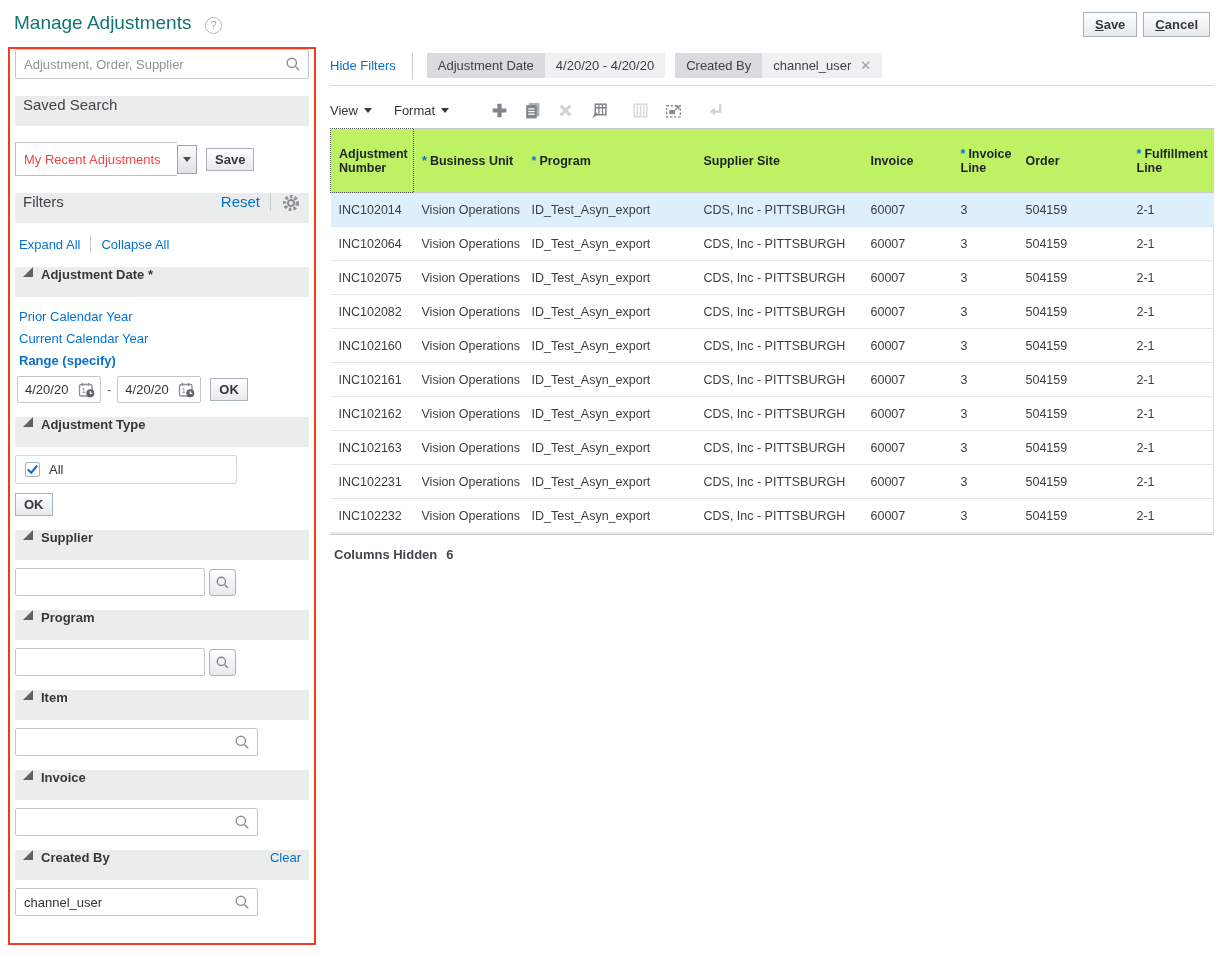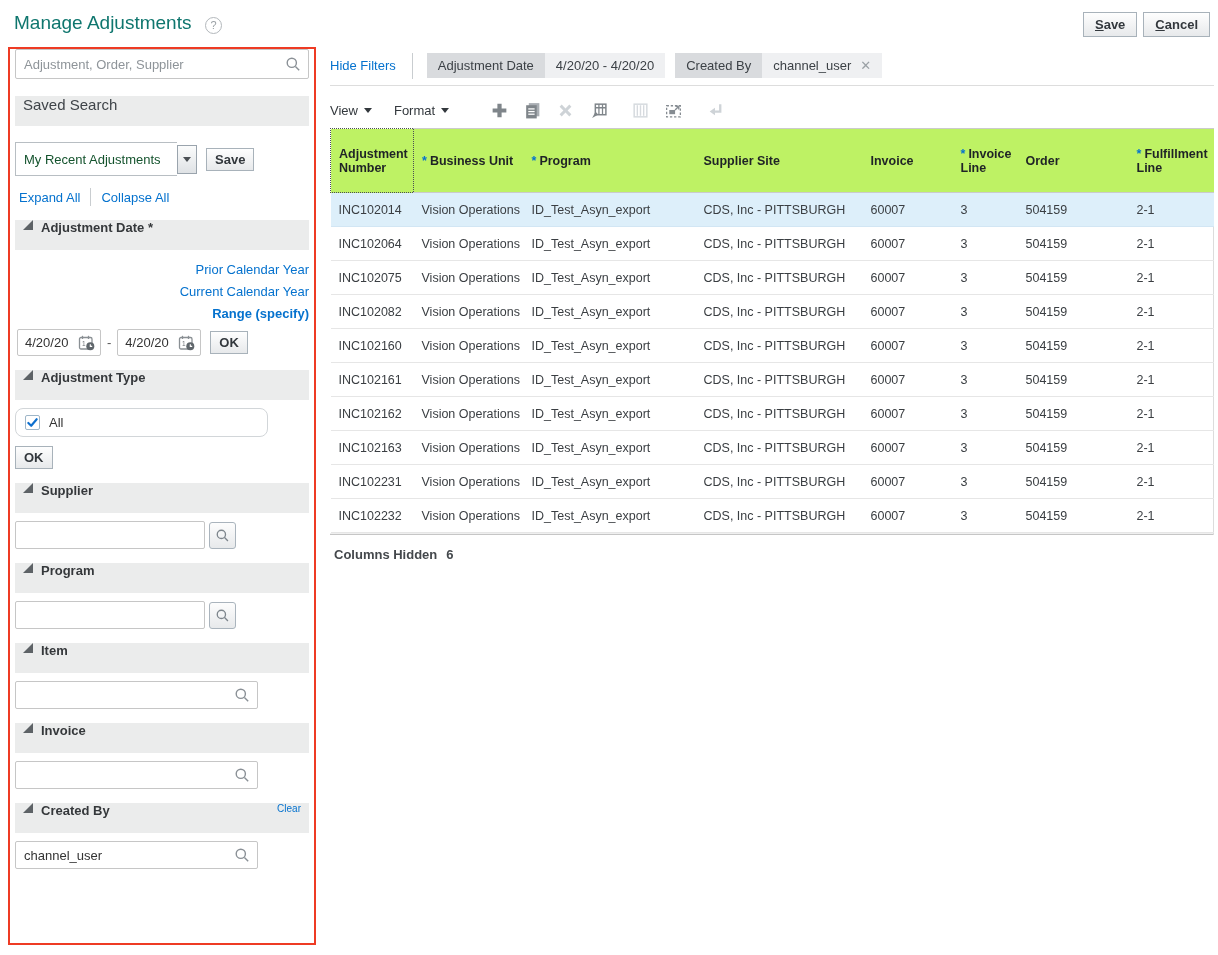--- a/index.html
+++ b/index.html
@@ -45,57 +45,57 @@
   }
   .bar-lg { font-size:15px; }
   .section-bar { font-size:13px; font-weight:bold; color:#35383b; margin-top:14px; }
   .disc-tri { width:10px; height:10px; margin-right:8px; background:#5d6266;
     clip-path: polygon(100% 0, 100% 100%, 0 100%); flex:none; }
   .bar .spacer { flex:1; }
   .vdiv { width:1px; height:18px; background:#c9cdd0; margin:0 10px; }
   .saved-row { margin-top:16px; display:flex; align-items:center; }
   .select-box {
     width:162px; height:29px; border:1px solid #b8bec3; border-right:none; background:#fff;
-    display:flex; align-items:center; padding:16px 8px; font-size:13px; color:#14532d;
+    display:flex; align-items:center; padding:16px 8px; font-size:13px; color:#ef4444;
   }
   .select-btn {
     width:20px; height:29px; border:1px solid #9aa4ad; background:linear-gradient(#fbfcfc,#dfe2e5);
     display:flex; align-items:center; justify-content:center; cursor:pointer;
   }
   .caret-down { width:0; height:0; border-left:4px solid transparent; border-right:4px solid transparent; border-top:5px solid #4a4f54; }
   .saved-row .btn { margin-left:9px; }
   .gear-icon { width:20px; height:20px; cursor:pointer; }
   .link-row { margin-top:12px; display:flex; align-items:center; padding-left:4px; }
-  .filter-links { display:flex; flex-direction:column; gap:7px; margin-top:12px; padding-left:4px;text-align:right; }
+  .filter-links { display:flex; flex-direction:column; gap:7px; margin-top:12px; padding-left:4px; }
   .filter-links a { font-size:13px; }
   .bold-link { font-weight:bold; }
   .date-row { margin-top:8px; display:flex; align-items:center; padding-left:2px; }
   .date-field { width:84px; height:27px; border:1px solid #c6c6c6; border-radius:2px; background:#fff;
     display:flex; align-items:center; padding:0 4px 0 7px; }
   .date-field input { border:none; outline:none; width:48px; font-family:"Liberation Sans",sans-serif; font-size:13px; color:#333; }
   .cal-icon { width:18px; height:18px; margin-left:auto; cursor:pointer; }
   .dash { margin:0 6px; color:#555; }
   .date-row .btn { margin-left:9px; }
-  .check-box-wrap { margin-top:8px; width:253px; height:29px; border:1px solid #d2d6d9; border-radius:8px;
+  .check-box-wrap { margin-top:8px; width:222px; height:29px; border:1px solid #d2d6d9; border-radius:2px;
     display:flex; align-items:center; padding:0 9px; background:#fff; }
   .checkbox { width:15px; height:15px; border:1px solid #9fb6c8; border-radius:2px; background:#fff;
     display:flex; align-items:center; justify-content:center; cursor:pointer; }
   .checkbox svg { width:13px; height:13px; }
   .check-label { margin-left:9px; color:#333; }
   .ok-row { margin-top:9px; }
   .lov-row { margin-top:8px; display:flex; align-items:center; }
   .lov-input { width:190px; height:28px; border:1px solid #c6c6c6; border-radius:2px; padding:0 8px;
     font-family:"Liberation Sans",sans-serif; font-size:13px; color:#333; }
   .lov-btn { width:27px; height:27px; margin-left:4px; border:1px solid #aab4bd; border-radius:3px;
     background:linear-gradient(#fdfdfd,#e7e9eb); display:flex; align-items:center; justify-content:center; cursor:pointer; color:#7d858c; }
   .lov-btn svg { width:15px; height:15px; }
   .inline-search { position:relative; margin-top:8px; width:243px; }
   .inline-search input { width:100%; height:28px; border:1px solid #c6c6c6; border-radius:2px;
     padding:0 28px 0 8px; font-family:"Liberation Sans",sans-serif; font-size:13px; color:#333; }
-  .clear-link { font-size:10px; }
+  .clear-link { font-size:13px; }
   
   .main { position:absolute; left:330px; top:32px; width:884px; height:908px; }
   .chips-row { margin-top:20px; display:flex; align-items:center; height:27px; }
   .chips-row .vdiv { height:26px; margin:0 14px 0 16px; }
   .chip-group { display:flex; margin-right:10px; }
   .chip-label { background:#d9dbde; padding:5px 11px; color:#3c4146; white-space:nowrap; }
   .chip-value { background:#eff0f2; padding:5px 11px; color:#3c4146; white-space:nowrap; display:flex; align-items:center; }
   .chip-close { margin-left:9px; color:#9aa0a5; font-size:13px; cursor:pointer; line-height:1; }
   .chips-divider { margin-top:6px; border-bottom:1px solid #dddddd; }
   .toolbar { margin-top:9px; height:30px; display:flex; align-items:center; }
@@ -157,20 +157,32 @@
   <div class="saved-row">
     <div class="select-box">
       <span>My Recent Adjustments</span>
     </div>
     <div class="select-btn">
       <span class="caret-down"></span>
     </div>
     <button class="btn btn-sm">Save</button>
   </div>
 
+  <div class="bar bar-lg">
+    <span>Filters</span>
+    <span class="spacer"></span>
+    <a>Reset</a>
+    <span class="vdiv"></span>
+    <span class="gear-icon">
+      <svg viewBox="0 0 20 20">
+          <circle cx="10" cy="10" r="6.4" fill="none" stroke="#8d9296" stroke-width="3.4" stroke-dasharray="2.7 2"></circle>
+          <circle cx="10" cy="10" r="3" fill="none" stroke="#8d9296" stroke-width="2"></circle>
+        </svg>
+    </span>
+  </div>
 
   <div class="link-row">
     <a>Expand All</a>
     <span class="vdiv"></span>
     <a>Collapse All</a>
   </div>
 
   <div class="bar section-bar">
     <span class="disc-tri"></span>
     <span>Adjustment Date *</span>

